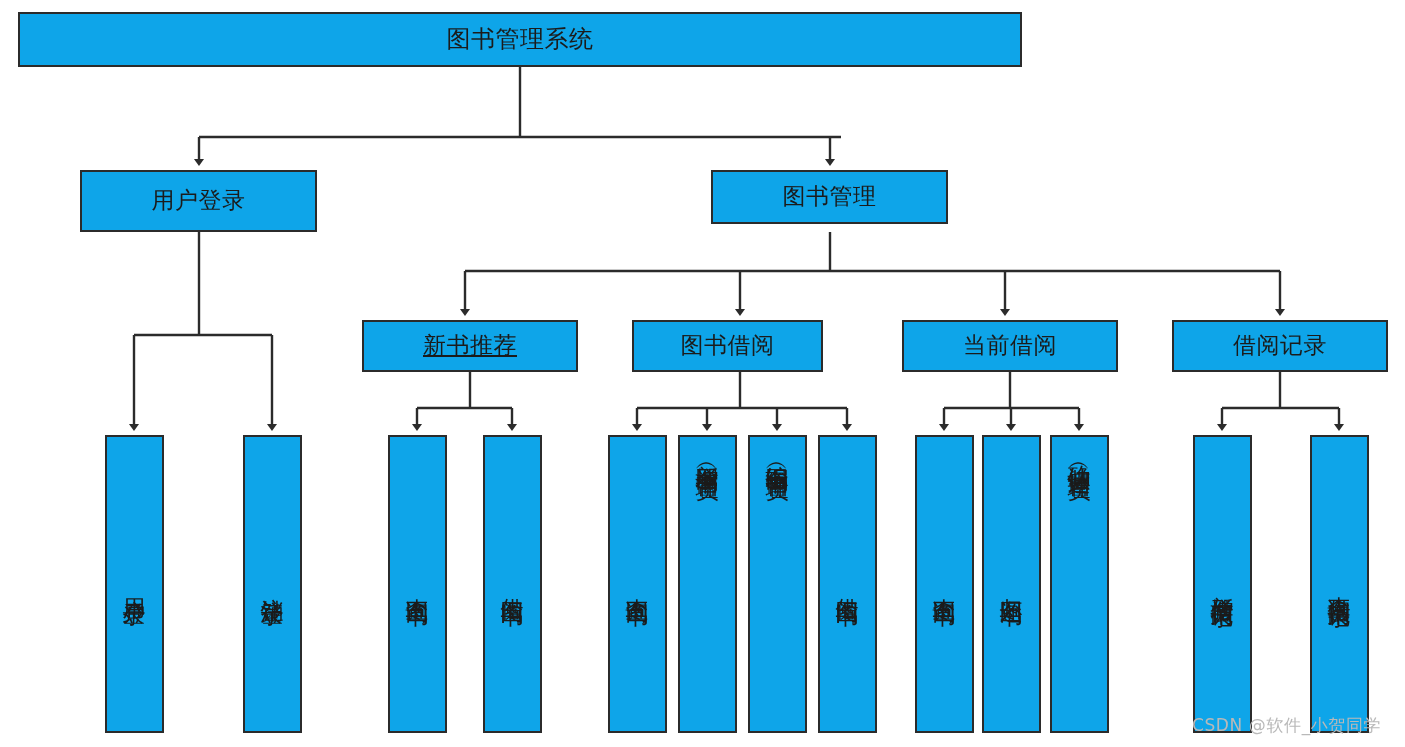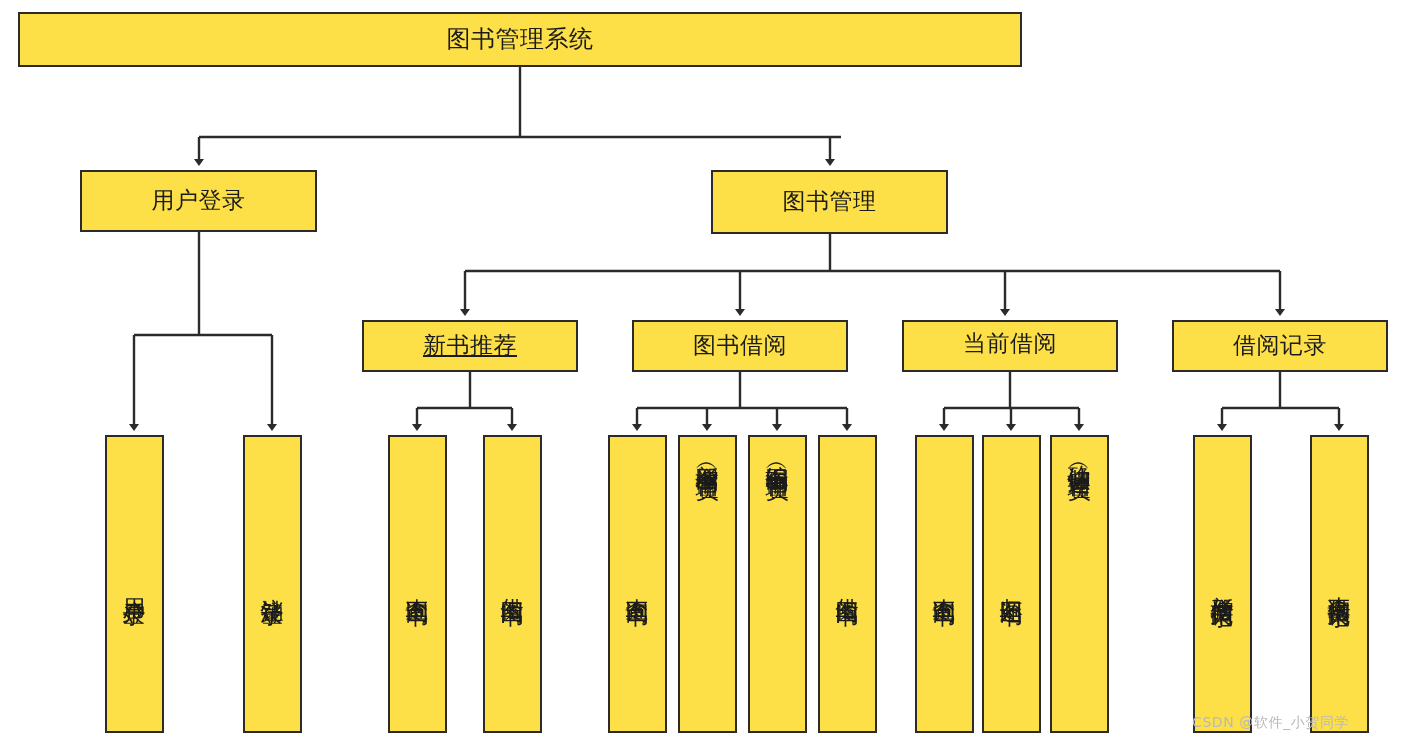--- a/index.html
+++ b/index.html
@@ -23,21 +23,21 @@
     left: 0;
     top: 0;
     width: 1405px;
     height: 747px;
     pointer-events: none;
   }
   .node {
     position: absolute;
     box-sizing: border-box;
     border: 2.2px solid #2b2b2b;
-    background: #fde047;
+    background: #0ea5e9;
     display: flex;
     align-items: center;
     justify-content: center;
     color: #1b1b1b;
   }
   .node-label {
     display: block;
     text-align: center;
     letter-spacing: 0.5px;
     color: #1b1b1b;
@@ -61,21 +61,21 @@
     line-height: 1.22;
     letter-spacing: 2px;
     white-space: normal;
   }
   .node.leaf.align-mid {
     align-items: center;
     padding-top: 0;
   }
   .watermark {
     position: absolute;
-    font-size: 14px;
+    font-size: 17px;
     color: #b9b9b9;
     letter-spacing: 0.6px;
     white-space: nowrap;
     user-select: none;
   }
 </style>
 </head>
 <body>
 
 <div id="diagram-root">
@@ -131,33 +131,33 @@
   </svg>
 
   <div class="node root horizontal" style="left:18px; top:12px; width:1004px; height:55px;">
     <span class="node-label">图书管理系统</span>
   </div>
 
   <div class="node horizontal" style="left:80px; top:170px; width:237px; height:62px;">
     <span class="node-label">用户登录</span>
   </div>
 
-  <div class="node horizontal" style="left:711px; top:170px; width:237px; height:64px;">
+  <div class="node horizontal" style="left:711px; top:170px; width:237px; height:54px;">
     <span class="node-label">图书管理</span>
   </div>
 
   <div class="node horizontal" style="left:362px; top:320px; width:216px; height:52px;text-decoration:underline;">
     <span class="node-label">新书推荐</span>
   </div>
 
-  <div class="node horizontal" style="left:632px; top:320px; width:216px; height:52px;">
+  <div class="node horizontal" style="left:632px; top:320px; width:191px; height:52px;">
     <span class="node-label">图书借阅</span>
   </div>
 
-  <div class="node horizontal" style="left:902px; top:320px; width:216px; height:52px;font-family:Liberation Mono, monospace;">
+  <div class="node horizontal" style="left:902px; top:320px; width:216px; height:52px;">
     <span class="node-label">当前借阅</span>
   </div>
 
   <div class="node horizontal" style="left:1172px; top:320px; width:216px; height:52px;align-items:center;">
     <span class="node-label">借阅记录</span>
   </div>
 
   <div class="node leaf align-mid" style="left:105px; top:435px; width:59px; height:298px;">
     <span class="node-label">用户登录</span>
   </div>

